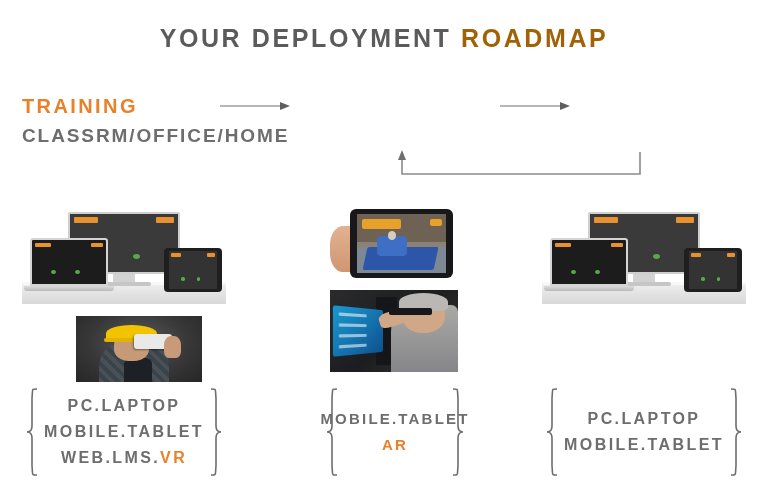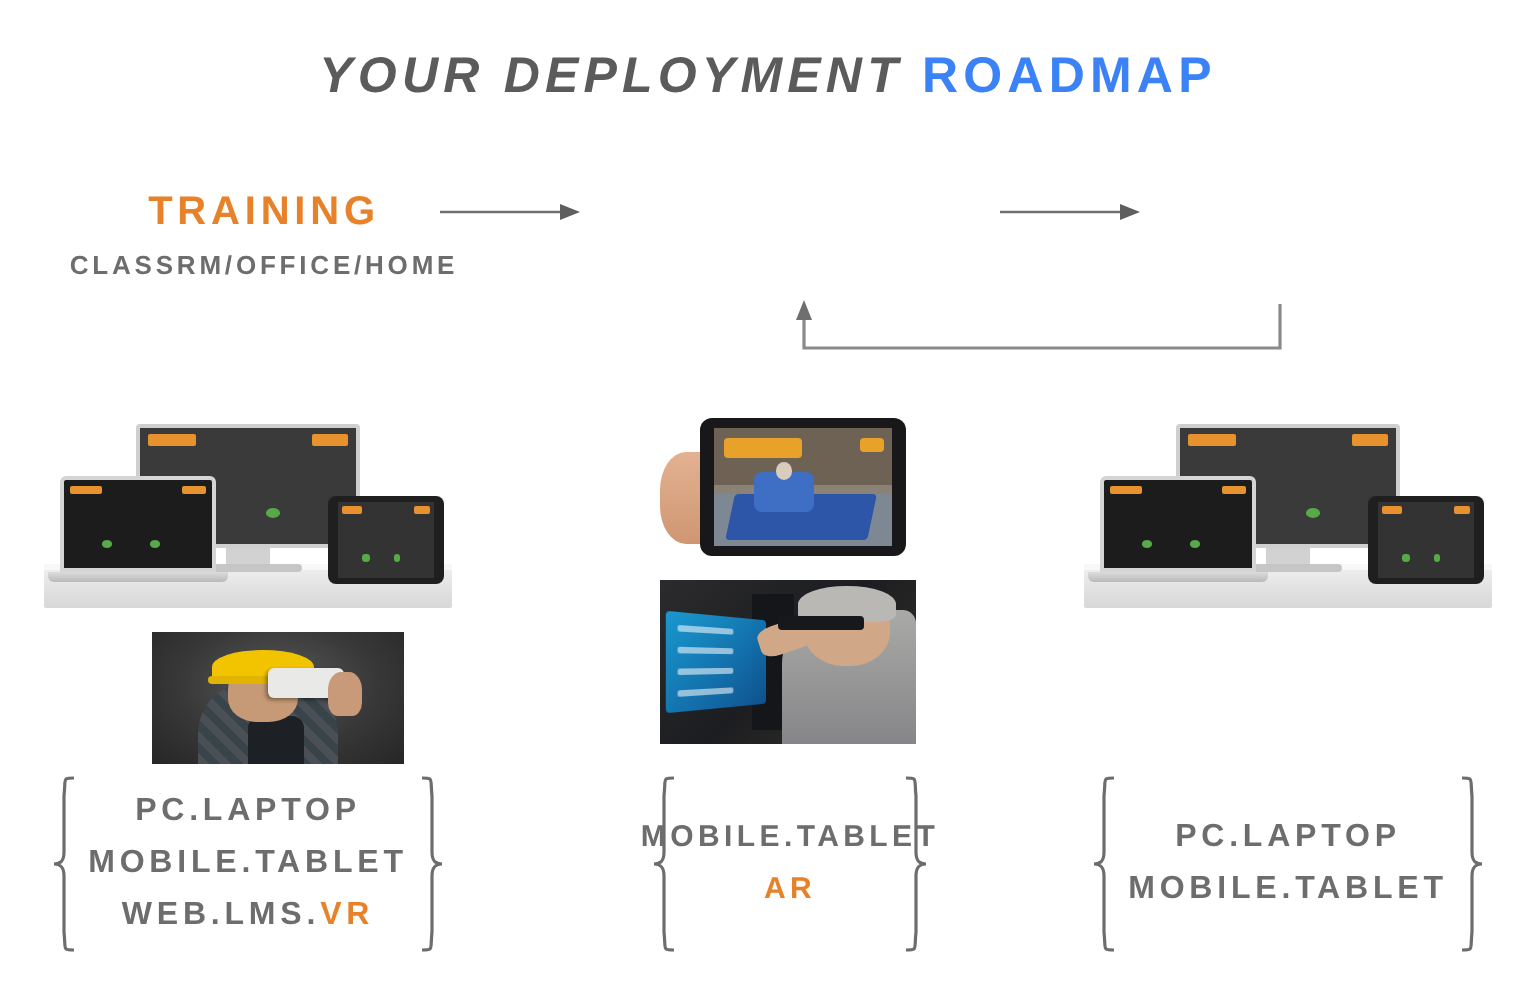--- a/index.html
+++ b/index.html
@@ -20,40 +20,39 @@
   
   .title {
     position: absolute;
     top: 24px; left: 0; width: 768px;
     text-align: center;
     font-size: 25px;
     font-weight: bold;
     letter-spacing: 2.6px;
     white-space: nowrap;
   }
-  .title .t-gray { color: #5b5b5b; font-style: italic; }
-  .title .t-orange { color: #3b82f6; }
+  .title .t-gray { color: #5b5b5b; }
+  .title .t-orange { color: #a16207; }
 
   
   .col-head {
     position: absolute;
-    text-align: center;
     white-space: nowrap;
   }
   .col-head .ch-title {
     color: #e8822a;
     font-weight: bold;
     font-size: 20px;
     letter-spacing: 2.4px;
     line-height: 1.05;
   }
   .col-head .ch-sub {
     color: #6d6d6d;
     font-weight: bold;
-    font-size: 13px;
+    font-size: 19px;
     letter-spacing: 1.9px;
     margin-top: 9px;
     line-height: 1.05;
   }
   #head-1 { left: 22px;  top: 96px; width: 220px; }
   #head-2 { left: 300px; top: 96px; width: 190px; }
   #head-3 { left: 540px; top: 96px; width: 220px; }
 
   
   .flow-arrow {

